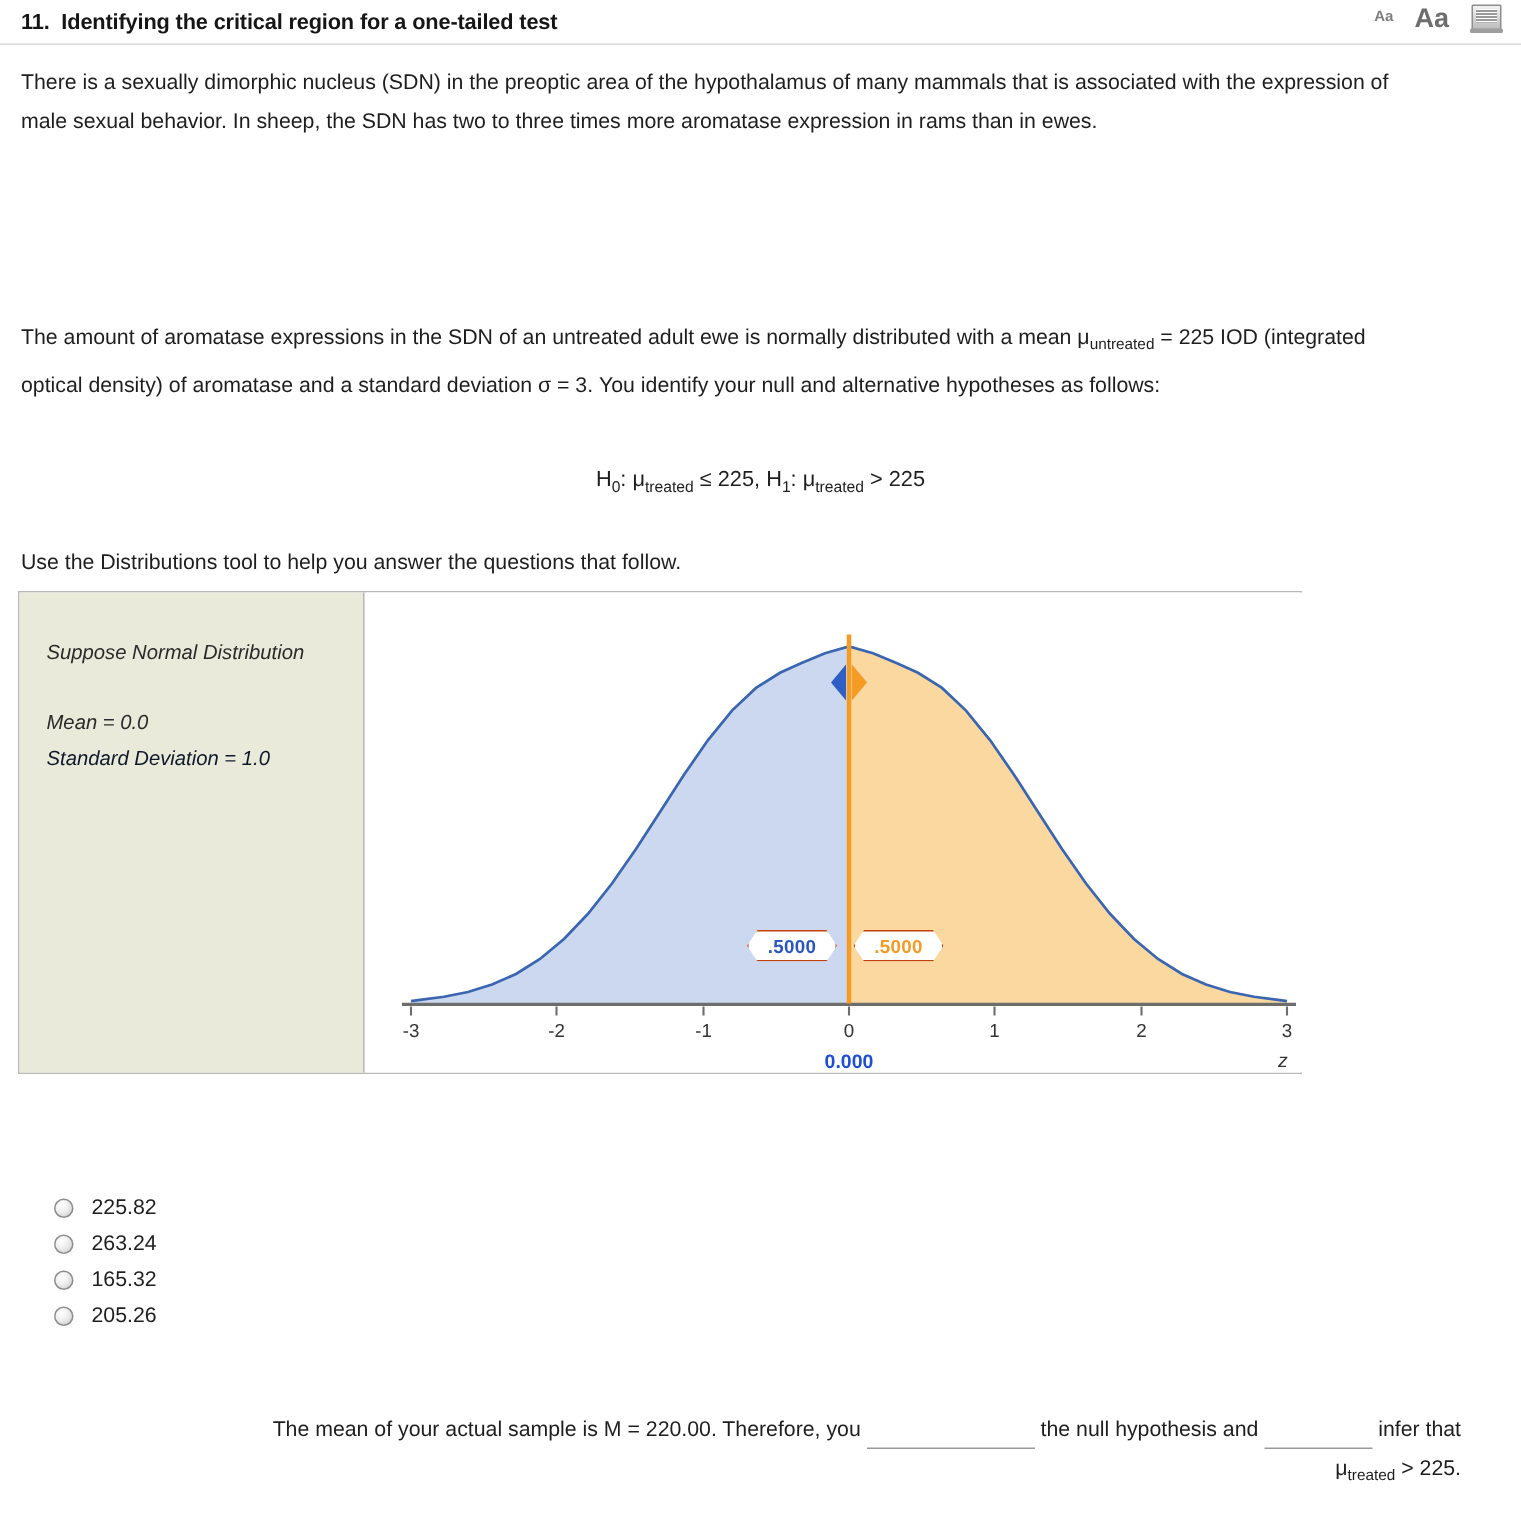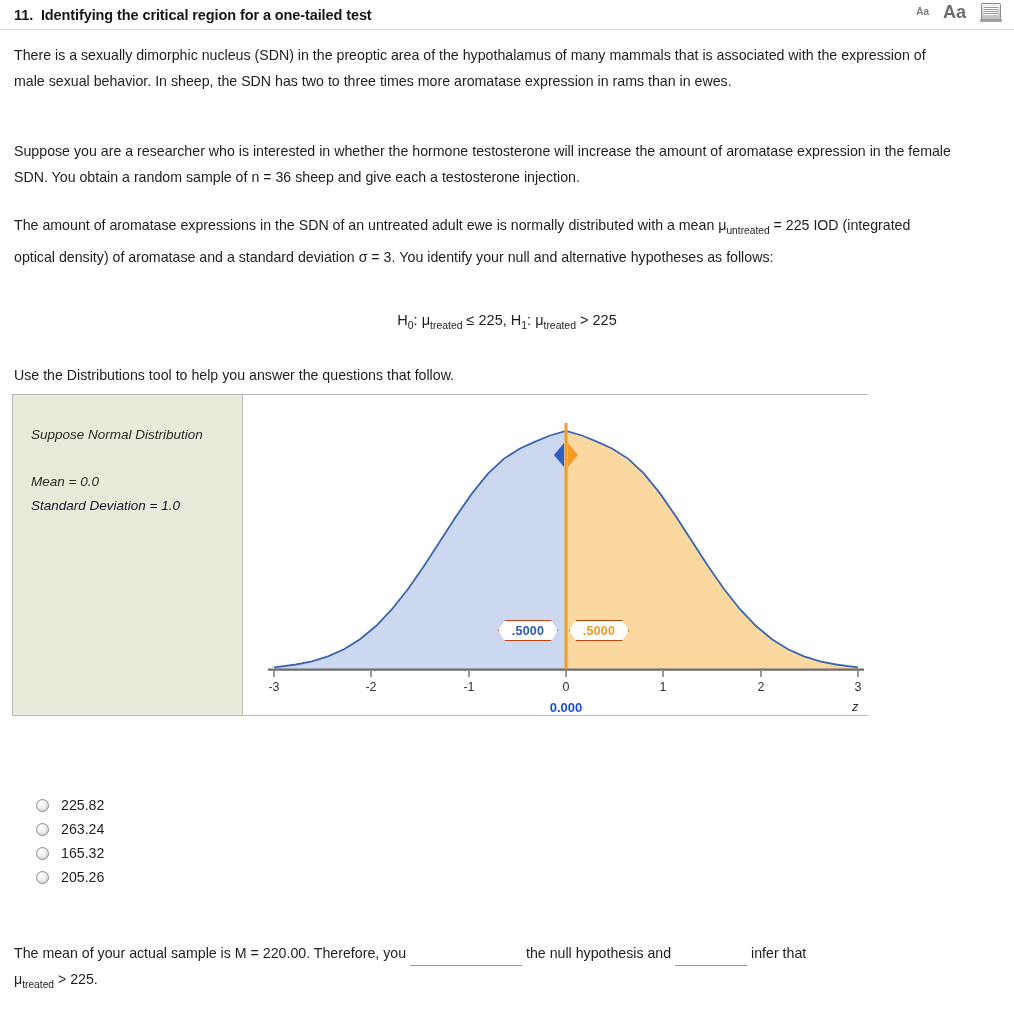--- a/index.html
+++ b/index.html
@@ -141,21 +141,20 @@
         <span class="pbody"></span>
         <span class="plines"></span>
         <span class="pbase"></span>
       </span>
     </div>
   </div>
   <div class="header-rule"></div>
 
   <div class="para" style="top:42px;">There is a sexually dimorphic nucleus (SDN) in the preoptic area of the hypothalamus of many mammals that is associated with the expression of male sexual behavior. In sheep, the SDN has two to three times more aromatase expression in rams than in ewes.</div>
 
-  <div class="para" style="top:138px;">Suppose you are a researcher who is interested in whether the hormone testosterone will increase the amount of aromatase expression in the female SDN. You obtain a random sample of n = 36 sheep and give each a testosterone injection.</div>
 
   <div class="para" style="top:212px;">
     <span>The amount of aromatase expressions in the SDN of an untreated adult ewe is normally distributed with a mean </span><span class="nowrap"><span>μ</span><sub>untreated</sub></span><span> = 225 IOD (integrated optical density) of aromatase and a standard deviation σ = 3. You identify your null and alternative hypotheses as follows:</span>
   </div>
 
   <div class="center-line" style="top:312px;">
     <span>H</span><sub>0</sub><span>: </span><span>μ</span><sub>treated</sub><span> ≤ 225, </span><span>H</span><sub>1</sub><span>: </span><span>μ</span><sub>treated</sub><span> &gt; 225</span>
   </div>
 
   <div class="para" style="top:362px;">Use the Distributions tool to help you answer the questions that follow.</div>
@@ -232,21 +231,21 @@
     <div class="opt-row">
       <span class="radio"></span>
       <span class="opt-label">165.32</span>
     </div>
     <div class="opt-row">
       <span class="radio"></span>
       <span class="opt-label">205.26</span>
     </div>
   </div>
 
-  <div class="para" style="top:940px; width:960px;">
+  <div class="para" style="top:940px; width:960px;text-align:right;">
     <span>The mean of your actual sample is M = 220.00. Therefore, you</span>
     <span class="blank blank-wide"></span>
     <span>the null hypothesis and</span>
     <span class="blank blank-narrow"></span>
     <span>infer that</span><br>
     <span class="nowrap"><span>μ</span><sub>treated</sub></span><span> &gt; 225.</span>
   </div>
 
 </div>
 

